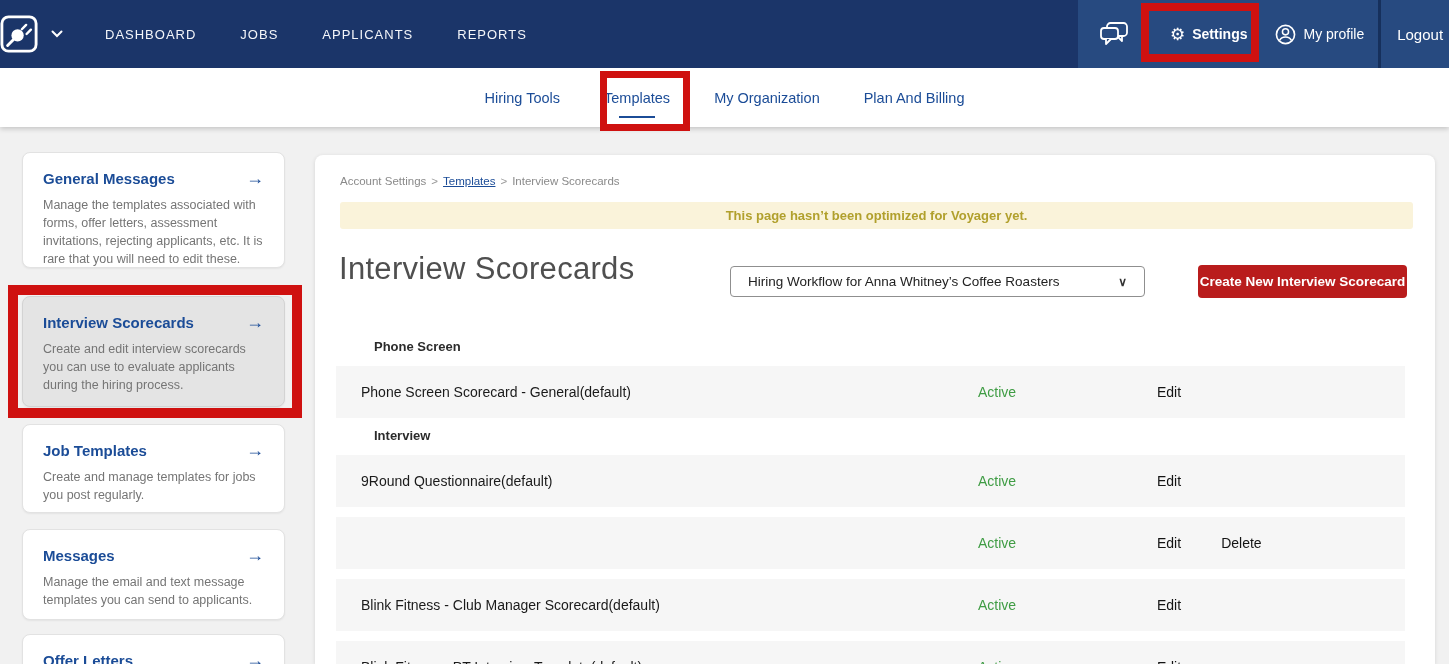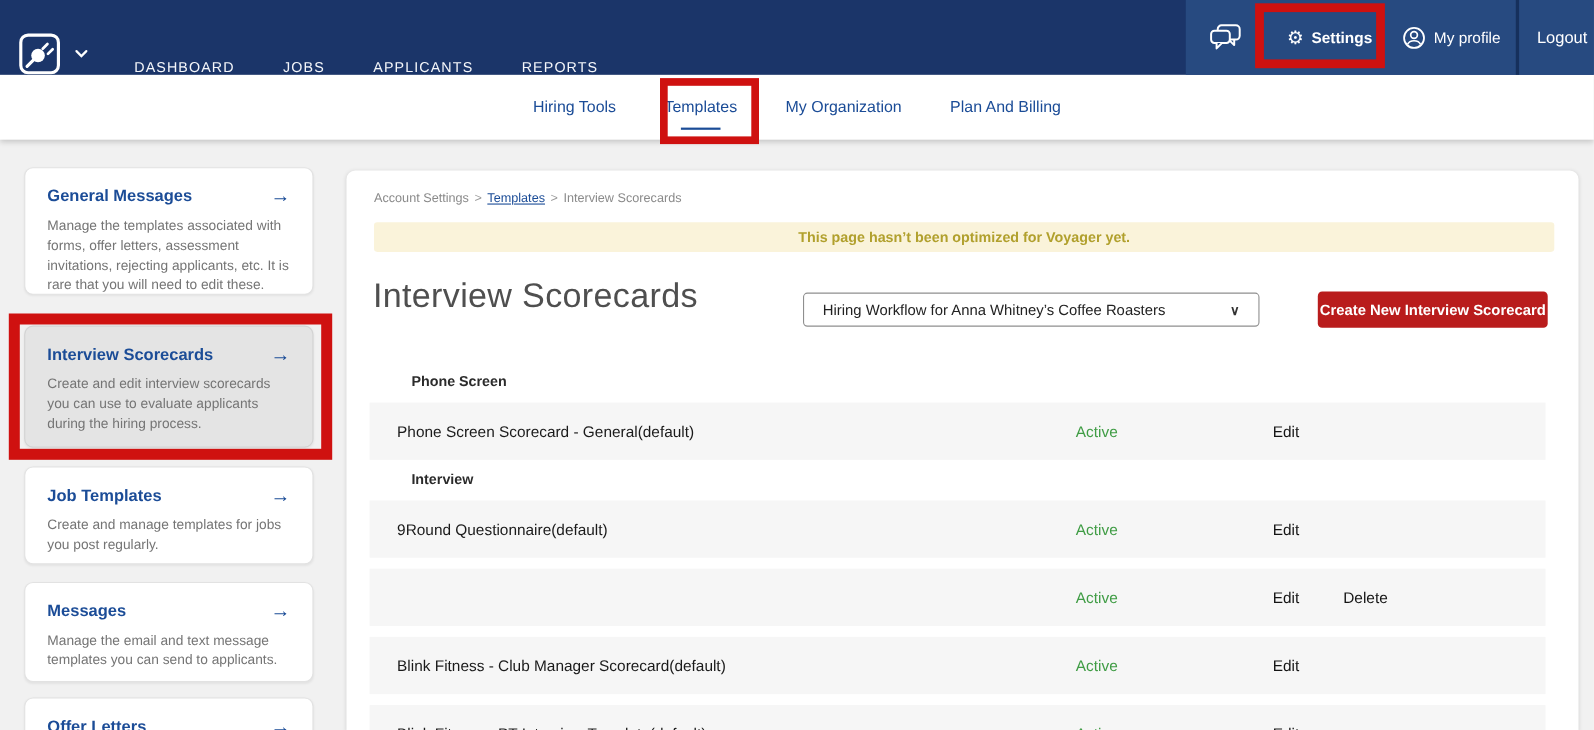--- a/index.html
+++ b/index.html
@@ -1,21 +1,21 @@
 <!DOCTYPE html>
 <html><head>
 <meta charset="utf-8">
 <style>
   * { margin:0; padding:0; box-sizing:border-box; font-family:"Liberation Sans", sans-serif; }
   html,body { width:1449px; height:664px; }
   body { position:relative; overflow:hidden; background:#f1f1f1; }
 
   
   .topbar { position:absolute; left:0; top:0; width:1449px; height:68px; background:#1b3569; z-index:2; }
-  .topbar-left { display:flex; align-items:flex-end; height:100%; padding-left:17px; }
+  .topbar-left { display:flex; align-items:center; height:100%; }
   .logo-btn { display:flex; align-items:center; cursor:pointer; }
   .logo-chevron { margin-left:13px; }
   .topnav-items { display:flex; gap:44px; margin-left:42px; }
   .topnav-item { color:#f4f6fa; font-size:13px; letter-spacing:1px; cursor:pointer; }
   .topbar-right { position:absolute; right:0; top:0; width:371px; height:68px; background:#274a80; display:flex; align-items:center; }
   .chat-btn { margin-left:20px; cursor:pointer; display:flex; align-items:center; }
   .settings-btn { margin-left:40px; display:flex; align-items:center; gap:7px; color:#fff; cursor:pointer; }
   .settings-btn .gear { font-size:17px; line-height:1; }
   .settings-btn .lbl { font-size:14px; font-weight:bold; }
   .profile-btn { margin-left:28px; display:flex; align-items:center; gap:7px; color:#fff; cursor:pointer; }

